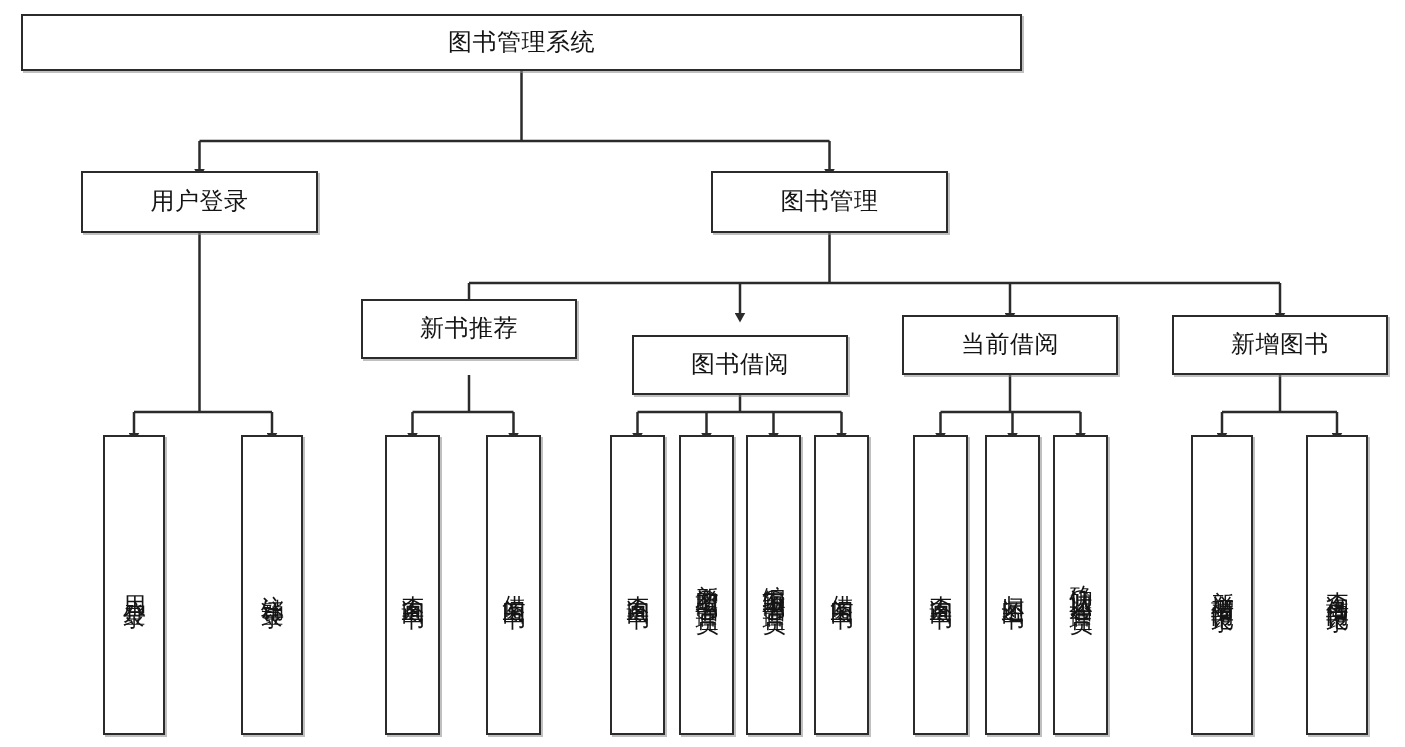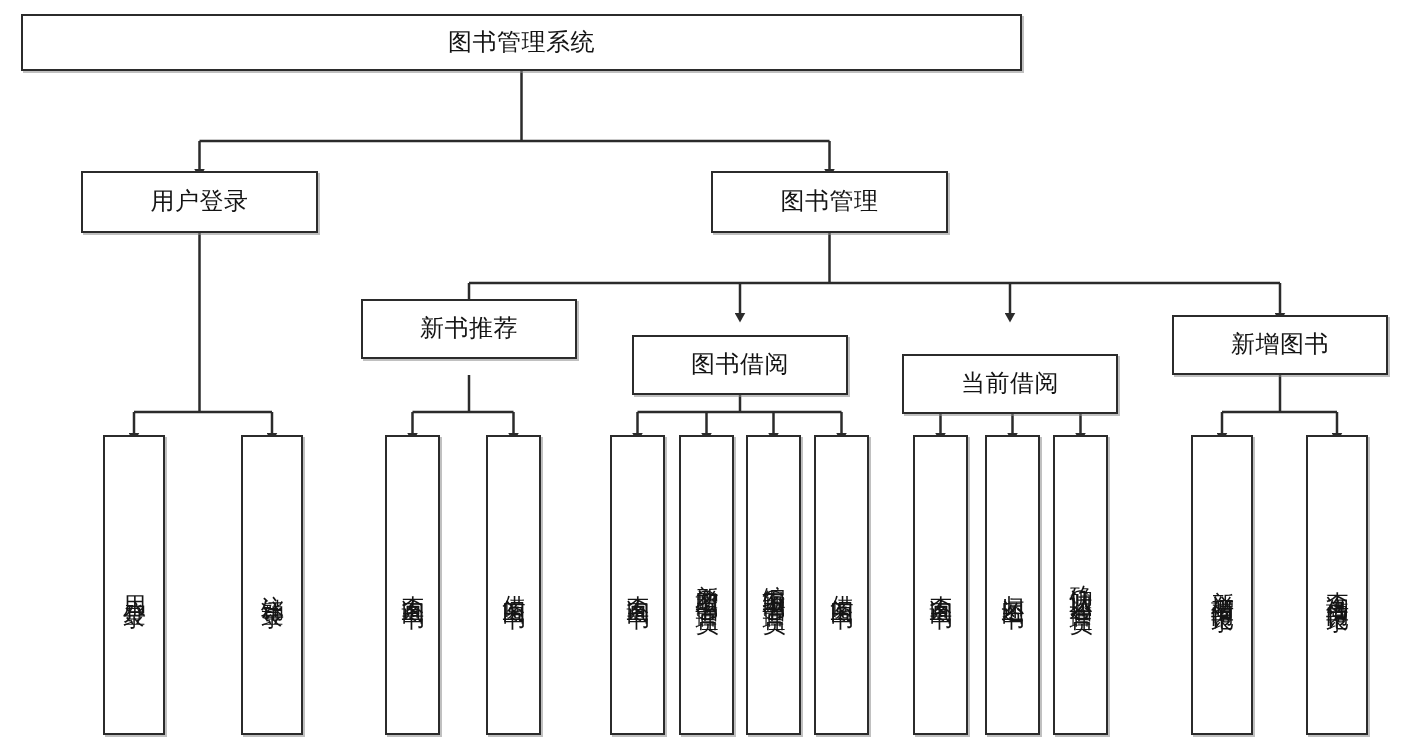--- a/index.html
+++ b/index.html
@@ -121,21 +121,21 @@
       </div>
       <div class="node" style="left: 711px; top: 171px; width: 237px; height: 62px;">
         <span class="label">图书管理</span>
       </div>
       <div class="node" style="left: 361px; top: 299px; width: 216px; height: 60px;">
         <span class="label">新书推荐</span>
       </div>
       <div class="node" style="left: 632px; top: 315px; width: 216px; height: 60px; margin-top: 20px;">
         <span class="label">图书借阅</span>
       </div>
-      <div class="node" style="left: 902px; top: 315px; width: 216px; height: 60px; margin-top: 39px;">
+      <div class="node" style="left: 902px; top: 315px; width: 216px; height: 60px;">
         <span class="label">当前借阅</span>
       </div>
       <div class="node" style="left: 1172px; top: 315px; width: 216px; height: 60px;">
         <span class="label">新增图书</span>
       </div>
       <div class="node leaf" style="left: 103px; top: 435px; width: 62px; height: 300px;">
         <span class="label">用户登录</span>
       </div>
       <div class="node leaf" style="left: 241px; top: 435px; width: 62px; height: 300px;">
         <span class="label">注销登录</span>

